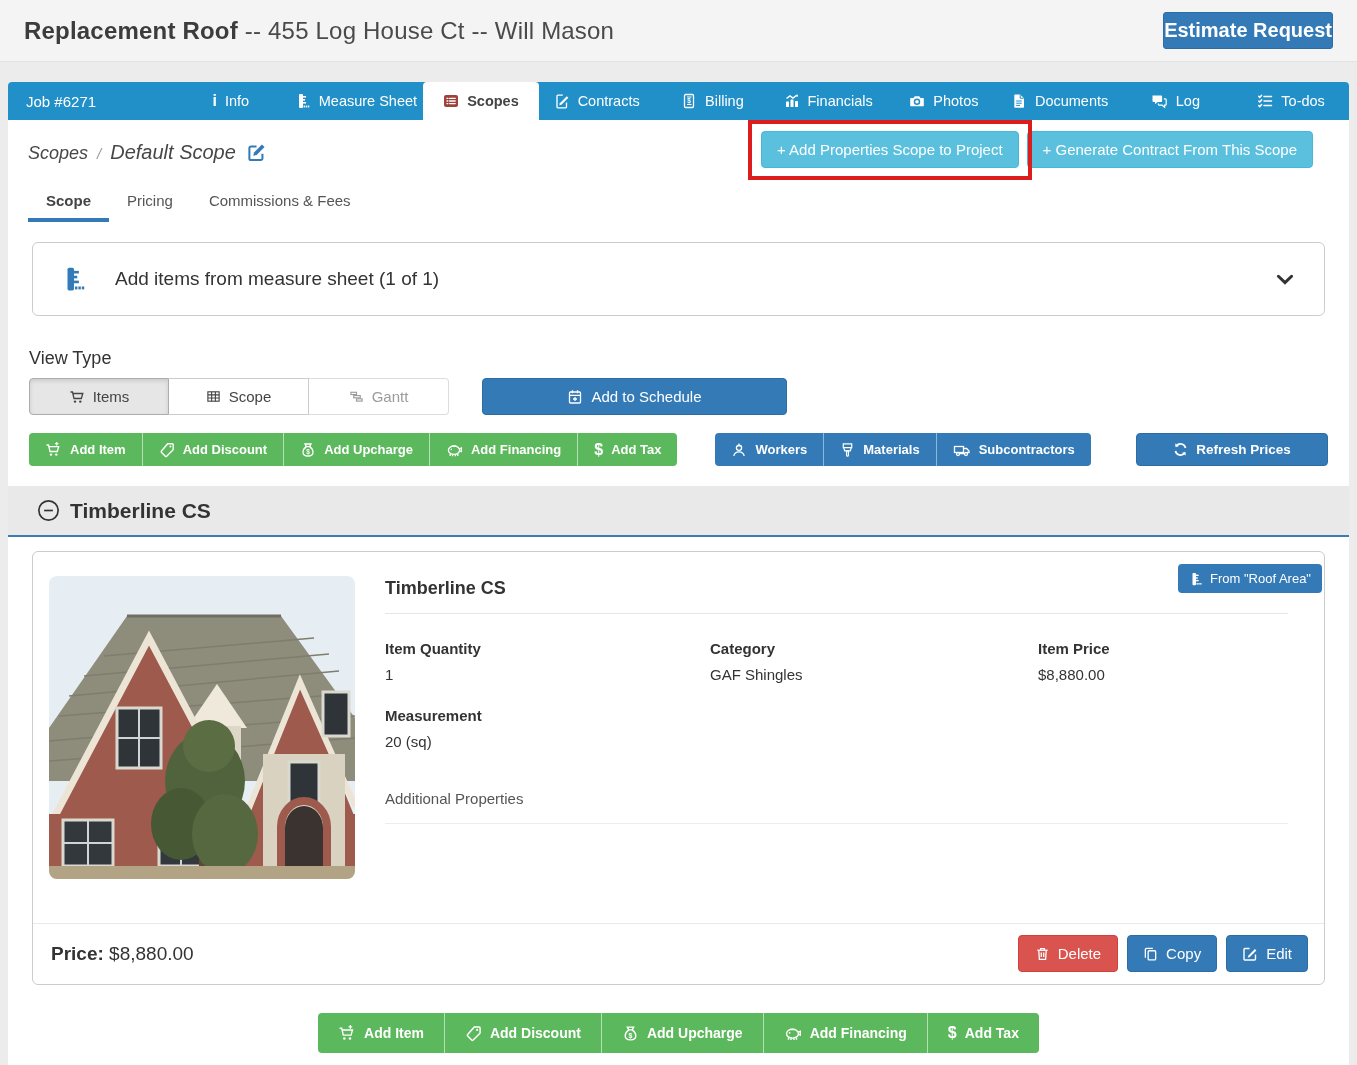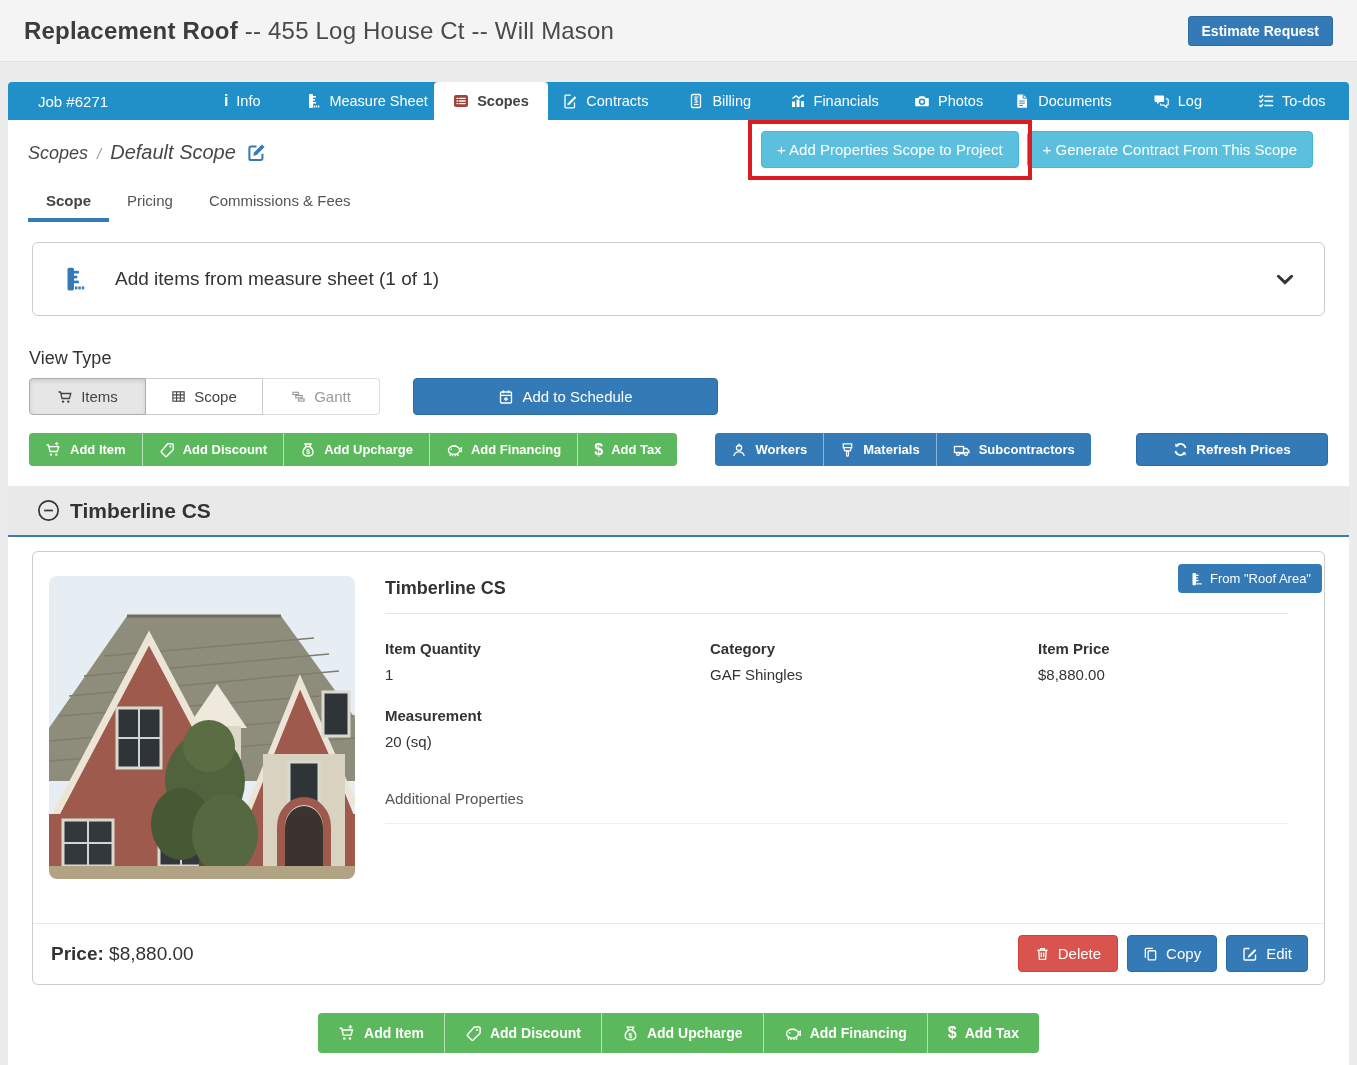--- a/index.html
+++ b/index.html
@@ -8,28 +8,28 @@
   svg { display:block; }
 
   
   .page-header { height:62px; background:#f4f4f4; border-bottom:1px solid #e2e2e2;
     display:flex; align-items:center; padding:0 24px; }
   .page-title { font-size:24px; font-weight:400; color:#4a4a4a; letter-spacing:.2px; }
   .page-title .t-bold { font-weight:700; color:#3c3c3c; }
   .btn { border:none; cursor:pointer; font-family:inherit; display:inline-flex;
     align-items:center; justify-content:center; gap:8px; border-radius:4px; color:#fff; }
   .estimate-btn { margin-left:auto; background:#337ab7; border:1px solid #2e6da4;
-    font-size:14px; font-weight:700; padding:6px 13px; border-radius:3px; }
+    font-size:20px; font-weight:700; padding:6px 0; border-radius:3px; }
 
   
   .container { margin:20px 8px 0; background:#fff; border-radius:4px 4px 0 0; padding-bottom:16px; min-height:975px; }
 
   
   .tabbar { height:38px; background:#2190c8; border-radius:4px 4px 0 0; display:flex; align-items:stretch; }
-  .job-label { color:#fff; font-size:15px; display:flex; align-items:center; padding:0 18px; width:165px;margin-left:12px; }
+  .job-label { color:#fff; font-size:15px; display:flex; align-items:center; padding:0 18px; width:165px; }
   .tab { flex:1; display:flex; align-items:center; justify-content:center; gap:8px;
     color:#fff; font-size:14.5px; cursor:pointer; white-space:nowrap; padding:0 6px; }
   .tab.active { background:#fff; color:#444; font-weight:700; border-radius:4px 4px 0 0; }
   .ticon { color:#fff; display:flex; }
   .tab.active .ticon { color:#9e423a; }
   .i-glyph { font-weight:800; font-size:16px; font-style:normal; line-height:16px; }
 
   
   .scope-row { display:flex; align-items:flex-start; justify-content:space-between; padding:11px 20px 0 20px; }
   .breadcrumb { display:flex; align-items:baseline; gap:9px; margin-top:10px; font-style:italic; }
@@ -52,21 +52,21 @@
   .measure-panel { margin:20px 24px 0; border:1px solid #ccc; border-radius:6px; height:74px;
     display:flex; align-items:center; padding:0 28px; cursor:pointer; background:#fff; }
   .mp-icon { color:#337ab7; }
   .mp-label { font-size:19px; color:#333; margin-left:28px; }
   .mp-chevron { margin-left:auto; color:#333; }
 
   
   .view-type-label { margin:32px 0 9px 21px; font-size:18px; color:#333; }
   .controls-row { display:flex; align-items:center; margin:0 21px; }
   .toggle-group { display:flex; }
-  .toggle { width:117px; height:37px; background:#fff; border:1px solid #ccc; color:#444;
+  .toggle { width:140px; height:37px; background:#fff; border:1px solid #ccc; color:#444;
     font-size:15px; display:flex; align-items:center; justify-content:center; gap:8px; cursor:pointer; font-family:inherit; }
   .toggle + .toggle { border-left:none; }
   .toggle:first-child { border-radius:4px 0 0 4px; }
   .toggle:last-child { border-radius:0 4px 4px 0; }
   .toggle.active { background:#e6e6e6; box-shadow:inset 0 2px 4px rgba(0,0,0,.12); border-color:#adadad; }
   .toggle.disabled { color:#9b9b9b; border-color:#ddd; cursor:default; }
   .btn-schedule { margin-left:33px; width:305px; height:37px; background:#337ab7; border:1px solid #2e6da4;
     font-size:15px; }
 
   

